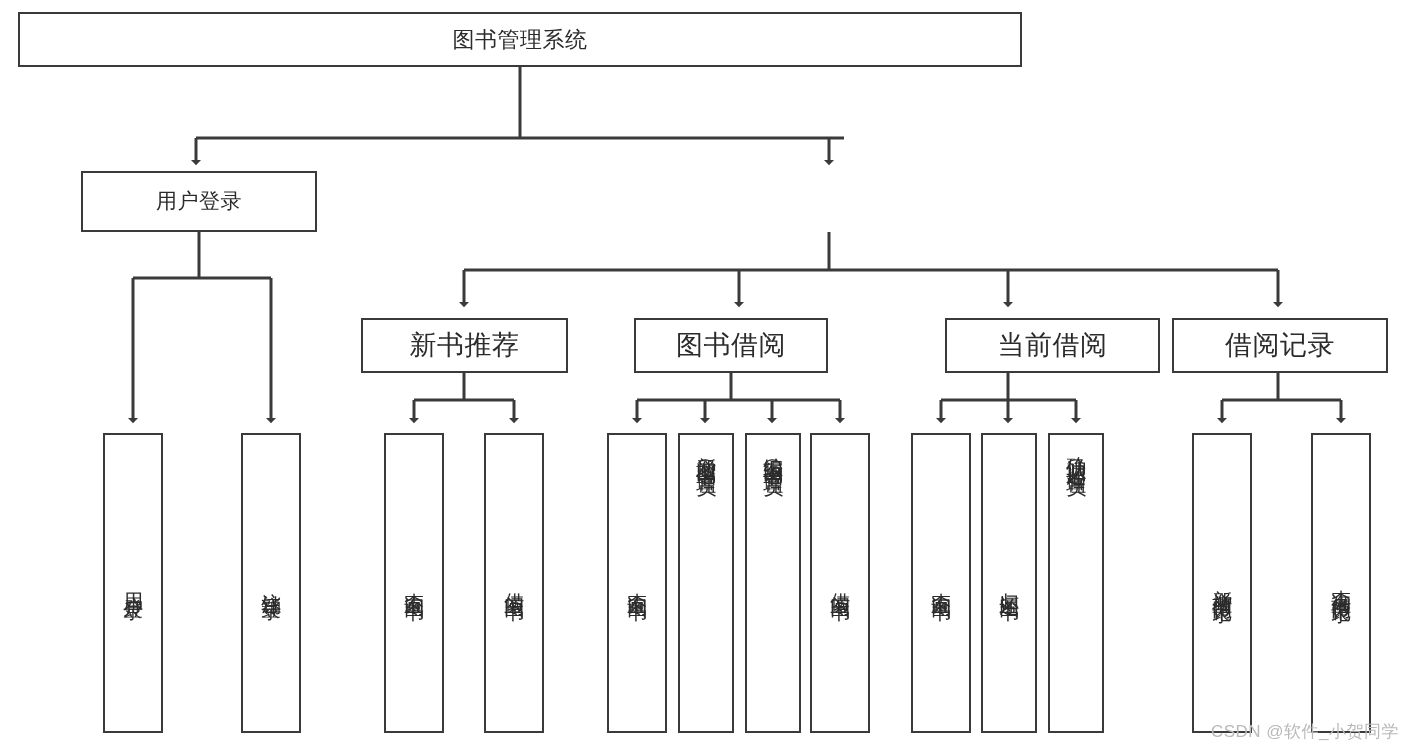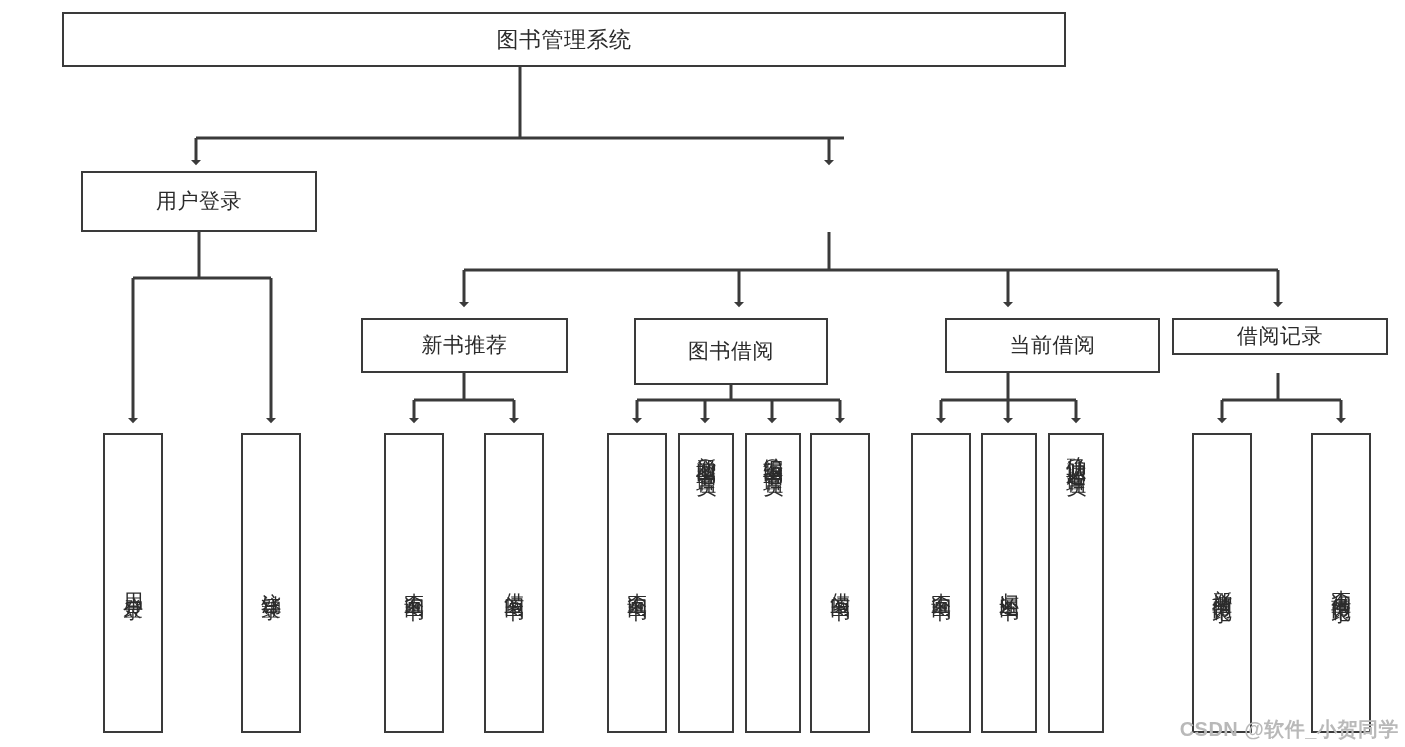--- a/index.html
+++ b/index.html
@@ -52,40 +52,39 @@
     letter-spacing: 3px;
     white-space: nowrap;
   }
   .node.root .label {
     font-size: 22px;
   }
   .node.level2 .label {
     font-size: 21px;
   }
   .node.level3 .label {
-    font-size: 21px;
+    font-size: 27px;
   }
   .node.leaf {
     align-items: flex-start;
     justify-content: center;
     padding-top: 6px;
     padding-bottom: 6px;
   }
   .node.leaf.centered {
     align-items: center;
   }
   .watermark {
     position: absolute;
     right: 6px;
     bottom: 4px;
-    font-size: 20px;
+    font-size: 17px;
     color: #b9b9b9;
     white-space: nowrap;
     letter-spacing: 0.5px;
-    font-weight: bold;
   }
 </style>
 </head>
 <body>
 
 <div id="diagram-root">
 
   <svg class="connectors" viewBox="0 0 1405 747">
     <defs>
       <marker id="arrow" markerWidth="9" markerHeight="11" refX="2.2" refY="5.2" orient="auto" markerUnits="userSpaceOnUse">
@@ -129,42 +128,42 @@
       <path d="M1008,400 L1008,420" marker-end="url(#arrow)"></path>
       <path d="M1076,400 L1076,420" marker-end="url(#arrow)"></path>
 
       <path d="M1278,373 L1278,400"></path>
       <path d="M1222,400 L1341,400"></path>
       <path d="M1222,400 L1222,420" marker-end="url(#arrow)"></path>
       <path d="M1341,400 L1341,420" marker-end="url(#arrow)"></path>
     </g>
   </svg>
 
-  <div class="node horizontal root" style="left:18px; top:12px; width:1004px; height:55px;margin-left:44px;">
+  <div class="node horizontal root" style="left:18px; top:12px; width:1004px; height:55px;">
     <span class="label">图书管理系统</span>
   </div>
 
   <div class="node horizontal level2" style="left:81px; top:171px; width:236px; height:61px;">
     <span class="label">用户登录</span>
   </div>
 
 
   <div class="node horizontal level3" style="left:361px; top:318px; width:207px; height:55px;">
     <span class="label">新书推荐</span>
   </div>
 
-  <div class="node horizontal level3" style="left:634px; top:318px; width:194px; height:67px;">
+  <div class="node horizontal level3" style="left:634px; top:318px; width:194px; height:55px;">
     <span class="label">图书借阅</span>
   </div>
 
   <div class="node horizontal level3" style="left:902px; top:318px; width:215px; height:55px;margin-left:43px;">
     <span class="label">当前借阅</span>
   </div>
 
-  <div class="node horizontal level3" style="left:1172px; top:318px; width:216px; height:37px;">
+  <div class="node horizontal level3" style="left:1172px; top:318px; width:216px; height:55px;">
     <span class="label">借阅记录</span>
   </div>
 
   <div class="node vertical leaf centered" style="left:103px; top:433px; width:60px; height:300px;">
     <span class="label">用户登录</span>
   </div>
 
   <div class="node vertical leaf centered" style="left:241px; top:433px; width:60px; height:300px;">
     <span class="label">注销登录</span>
   </div>

